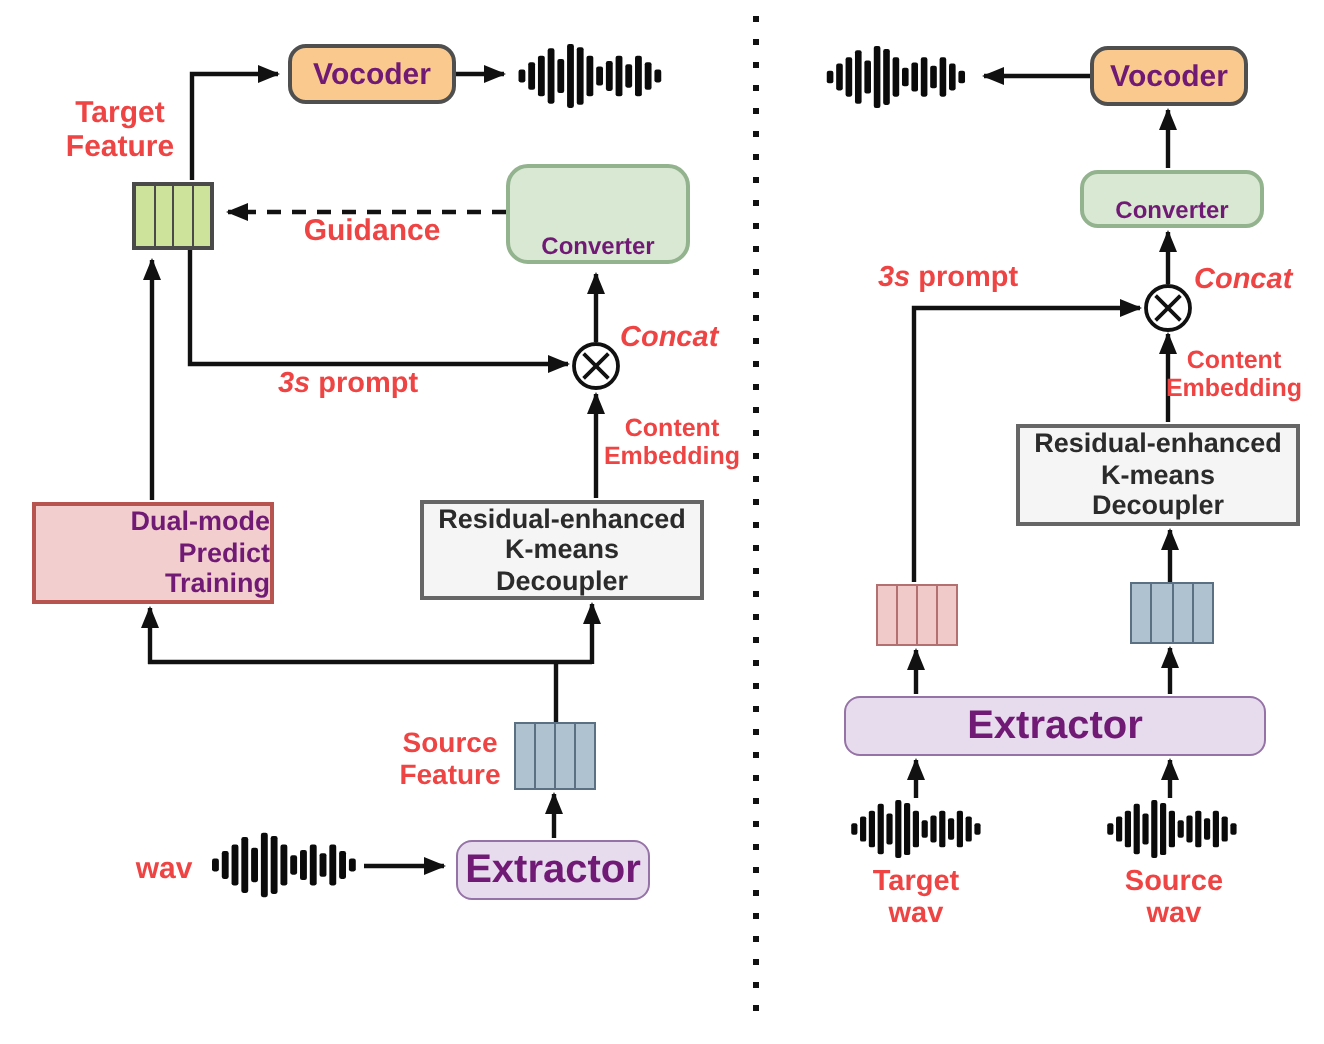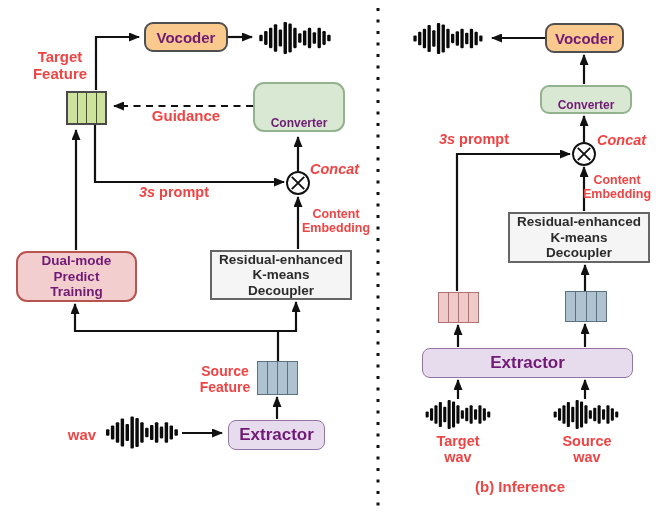--- a/index.html
+++ b/index.html
@@ -9,21 +9,21 @@
   .box{position:absolute;display:flex;flex-direction:column;align-items:center;justify-content:center;
        box-sizing:border-box;font-weight:bold;color:#701a75;text-align:center;z-index:2;background:#fff;}
   .rounded{border-radius:9px;}
   .vocoder{background:var(--vocoder-fill,#F9C98D);border:2px solid var(--vocoder-border,#4F4F4F);font-size:15px;}
   .converter{background:var(--converter-fill,#D9E8D3);border:2px solid var(--converter-border,#93B28E);font-size:12px;justify-content:flex-end;}
   .guidance{background:var(--guidance-fill,#F2CECE);border:2px solid var(--guidance-border,#B85450);
             font-size:13.5px;line-height:15.5px;}
   .decoupler{background:var(--decoupler-fill,#F5F5F5);border:2px solid var(--decoupler-border,#666666);
             font-size:13.5px;line-height:15.5px;color:#2b2b2b;text-align:center;}
   .extractor{background:var(--extractor-fill,#E7DBEE);border:1.6px solid var(--extractor-border,#9673A6);
-            font-size:17px;border-radius:8px;}
+            font-size:20px;border-radius:8px;}
   .lbl{position:absolute;font-weight:bold;color:#ef4444;text-align:center;z-index:2;}
   .lbl .ln{display:block;}
   .it{font-style:italic;}
   .feat{position:absolute;display:flex;box-sizing:border-box;z-index:2;}
   .feat span{flex:1;}
   .feat span + span{border-left:1.6px solid;}
   .feat-green{background:var(--feature-green,#CDE29A);border:2px solid var(--feature-green-border,#4A4A4A);}
   .feat-green span + span{border-color:var(--feature-green-border,#4A4A4A);}
   .feat-pink{background:var(--feature-pink,#F0C9C9);border:1.8px solid var(--feature-pink-border,#B27070);}
   .feat-pink span + span{border-color:var(--feature-pink-border,#B27070);}
@@ -138,21 +138,21 @@
 
   <div class="lbl it" style="left:310px;top:161px;width:60px;font-size:14.5px;text-align:left;">
     <span>Concat</span>
   </div>
 
   <div class="lbl" style="left:296px;top:207px;width:80px;font-size:12.5px;line-height:14px;">
     <span class="ln">Content</span>
     <span class="ln">Embedding</span>
   </div>
 
-  <div class="box guidance" style="left:16px;top:251px;width:121px;height:51px;border-radius:11px;">
+  <div class="box guidance" style="left:16px;top:251px;width:121px;height:51px;border-radius:0;align-items:flex-end;">
     <span class="ln">Dual-mode</span>
     <span class="ln">Predict</span>
     <span class="ln">Training</span>
   </div>
 
   <div class="box decoupler" style="left:210px;top:250px;width:142px;height:50px;">
     <span class="ln">Residual-enhanced</span>
     <span class="ln">K-means</span>
     <span class="ln">Decoupler</span>
   </div>
@@ -240,17 +240,14 @@
 
   <div class="lbl" style="left:418px;top:434px;width:80px;font-size:14.5px;line-height:15.5px;">
     <span class="ln">Target</span>
     <span class="ln">wav</span>
   </div>
   <div class="lbl" style="left:547px;top:434px;width:80px;font-size:14.5px;line-height:15.5px;">
     <span class="ln">Source</span>
     <span class="ln">wav</span>
   </div>
 
-  <div class="lbl" style="left:420px;top:478px;width:200px;font-size:15px;">
-    <span>(b) Inference</span>
-  </div>
 
 </div>
 
 </body></html>

